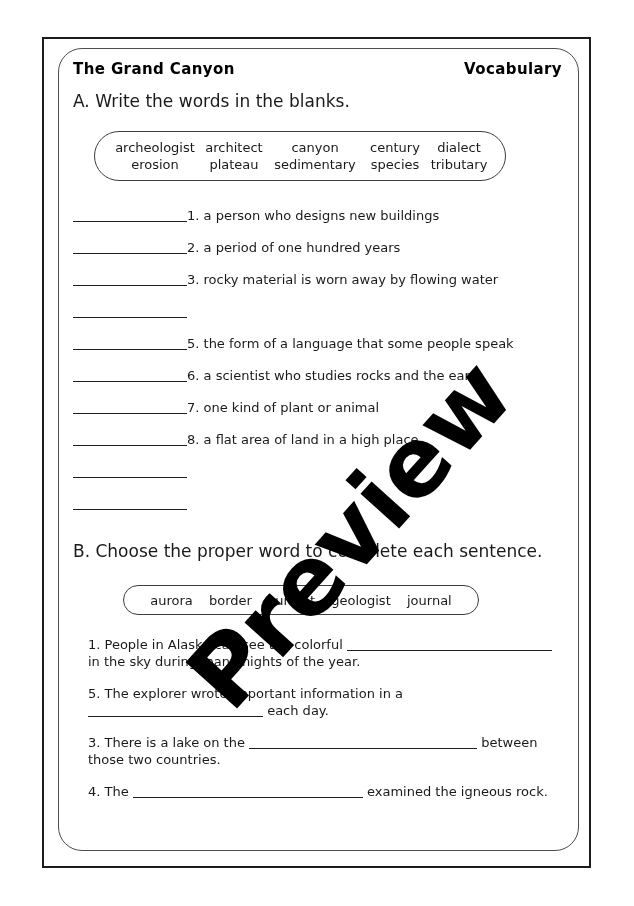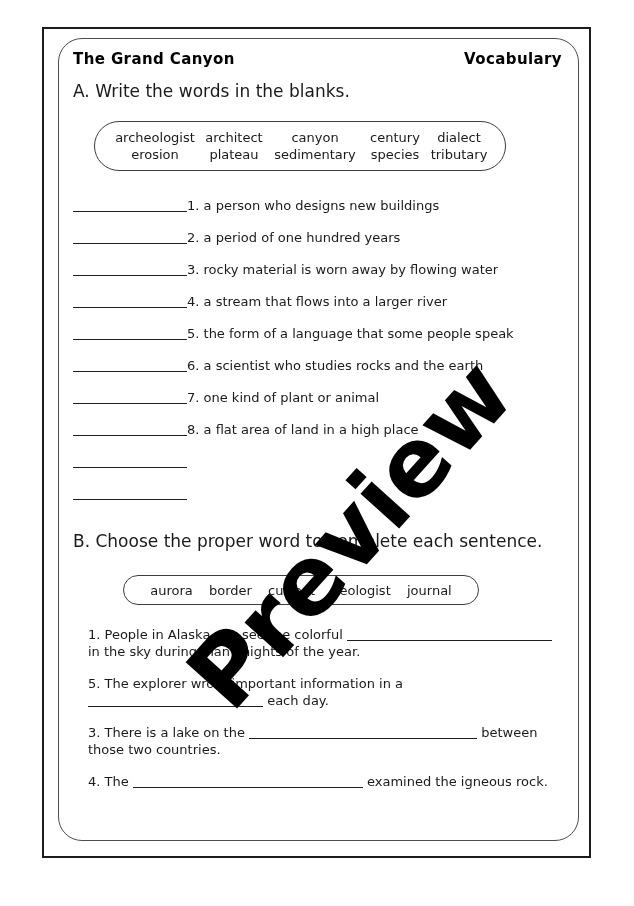--- a/index.html
+++ b/index.html
@@ -5,21 +5,21 @@
   * { margin: 0; padding: 0; box-sizing: border-box; }
   html, body { width: 634px; height: 906px; background: #ffffff; }
   body {
     font-family: "DejaVu Sans", "Liberation Sans", sans-serif;
     color: #1a1a1a;
     position: relative;
     overflow: hidden;
   }
   .page-frame {
     position: absolute;
-    left: 42px; top: 27px;
+    left: 42px; top: 37px;
     width: 549px; height: 831px;
     border: 2px solid #1c1c1c;
     background: #ffffff;
   }
   .sheet {
     position: absolute;
     left: 14px; top: 9px;
     width: 521px; height: 803px;
     border: 1px solid #4d4d4d;
     border-radius: 24px;
@@ -131,21 +131,21 @@
       <span>plateau</span>
       <span>sedimentary</span>
       <span>species</span>
       <span>tributary</span>
     </div>
 
     <div class="items">
       <div class="item-row"><span class="blank blank-a"></span><span>1. a person who designs new buildings</span></div>
       <div class="item-row"><span class="blank blank-a"></span><span>2. a period of one hundred years</span></div>
       <div class="item-row"><span class="blank blank-a"></span><span>3. rocky material is worn away by flowing water</span></div>
-      <div class="item-row"><span class="blank blank-a"></span><span>4. a stream that flows into a larger river</span></div>
+      <div class="item-row"><span class="blank blank-a"></span></div>
       <div class="item-row"><span class="blank blank-a"></span><span>5. the form of a language that some people speak</span></div>
       <div class="item-row"><span class="blank blank-a"></span><span>6. a scientist who studies rocks and the earth</span></div>
       <div class="item-row"><span class="blank blank-a"></span><span>7. one kind of plant or animal</span></div>
       <div class="item-row"><span class="blank blank-a"></span><span>8. a flat area of land in a high place</span></div>
       <div class="item-row"><span class="blank blank-a"></span></div>
       <div class="item-row"><span class="blank blank-a"></span></div>
     </div>
 
     <div class="instruction section-b-heading">B. Choose the proper word to complete each sentence.</div>
 

